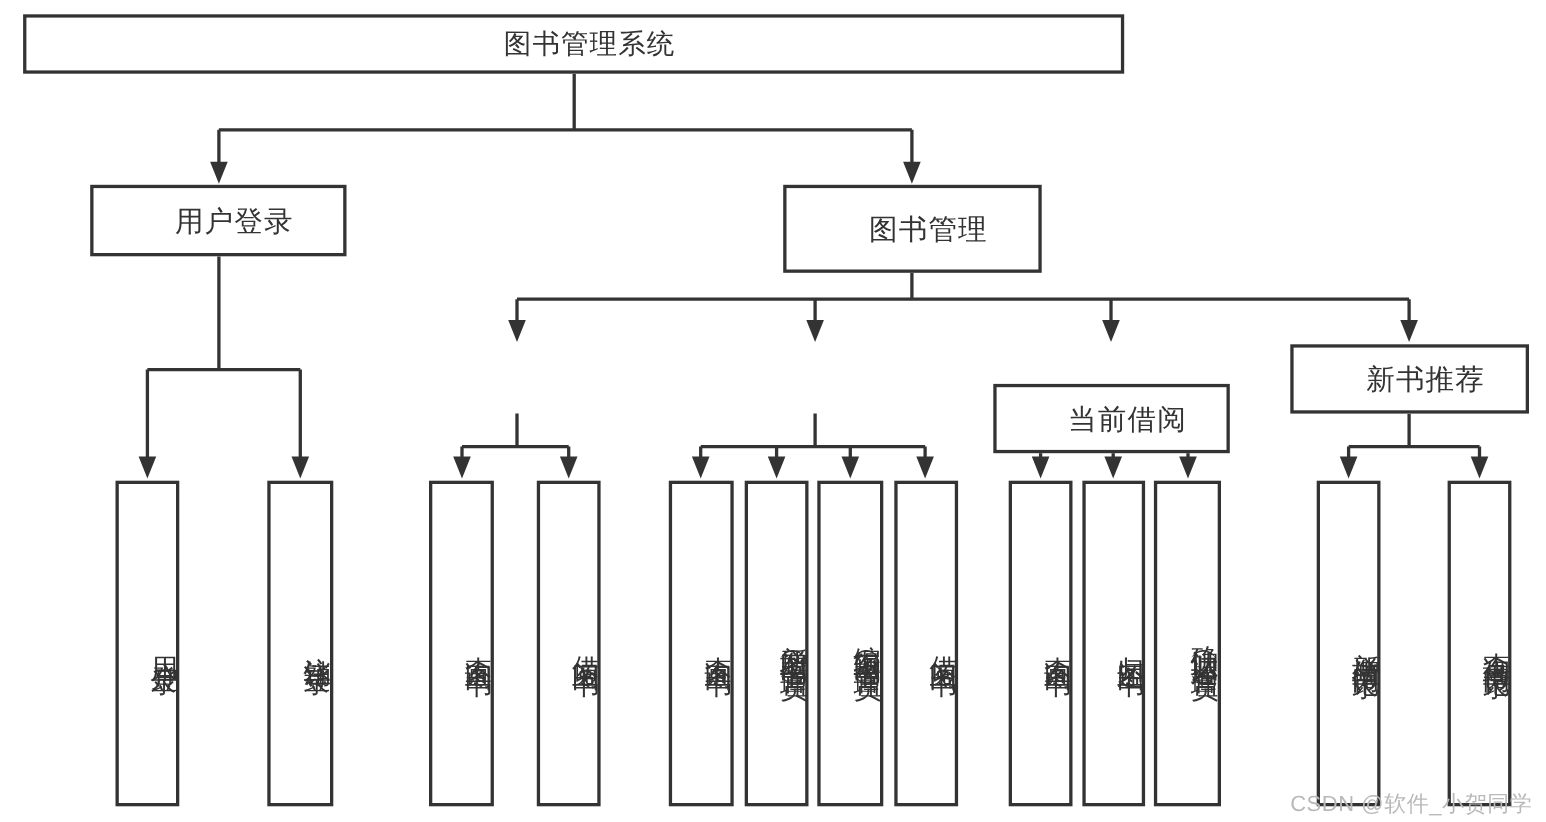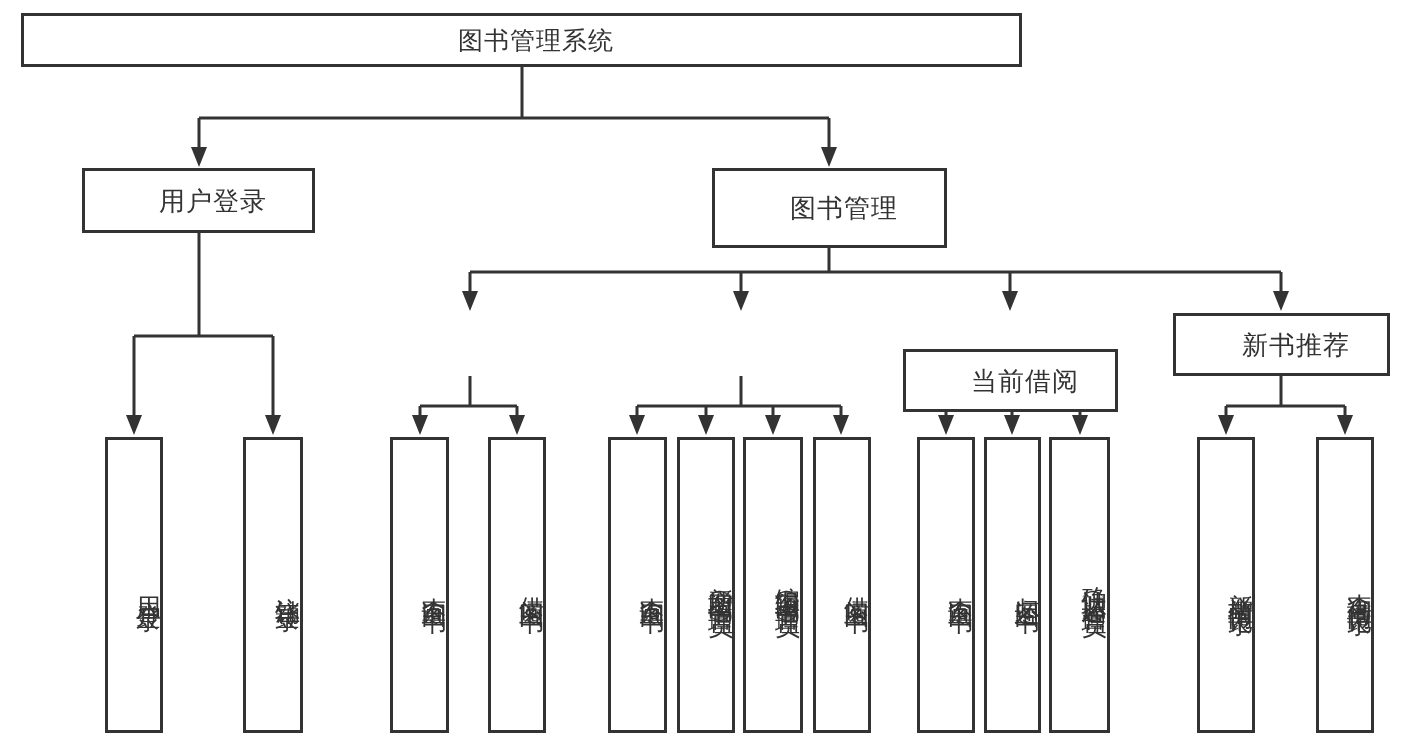--- a/index.html
+++ b/index.html
@@ -184,14 +184,15 @@
     <span class="vtext">确认归还（管理员）</span>
   </div>
 
   <div class="box v" style="left:1197px; top:437px; width:58px; height:296px;">
     <span class="vtext">新增借阅记录</span>
   </div>
   <div class="box v" style="left:1316px; top:437px; width:58px; height:296px;">
     <span class="vtext">查询借阅记录</span>
   </div>
 
+  <div class="watermark">CSDN @软件_小贺同学</div>
 
 </div>
 
 </body></html>

